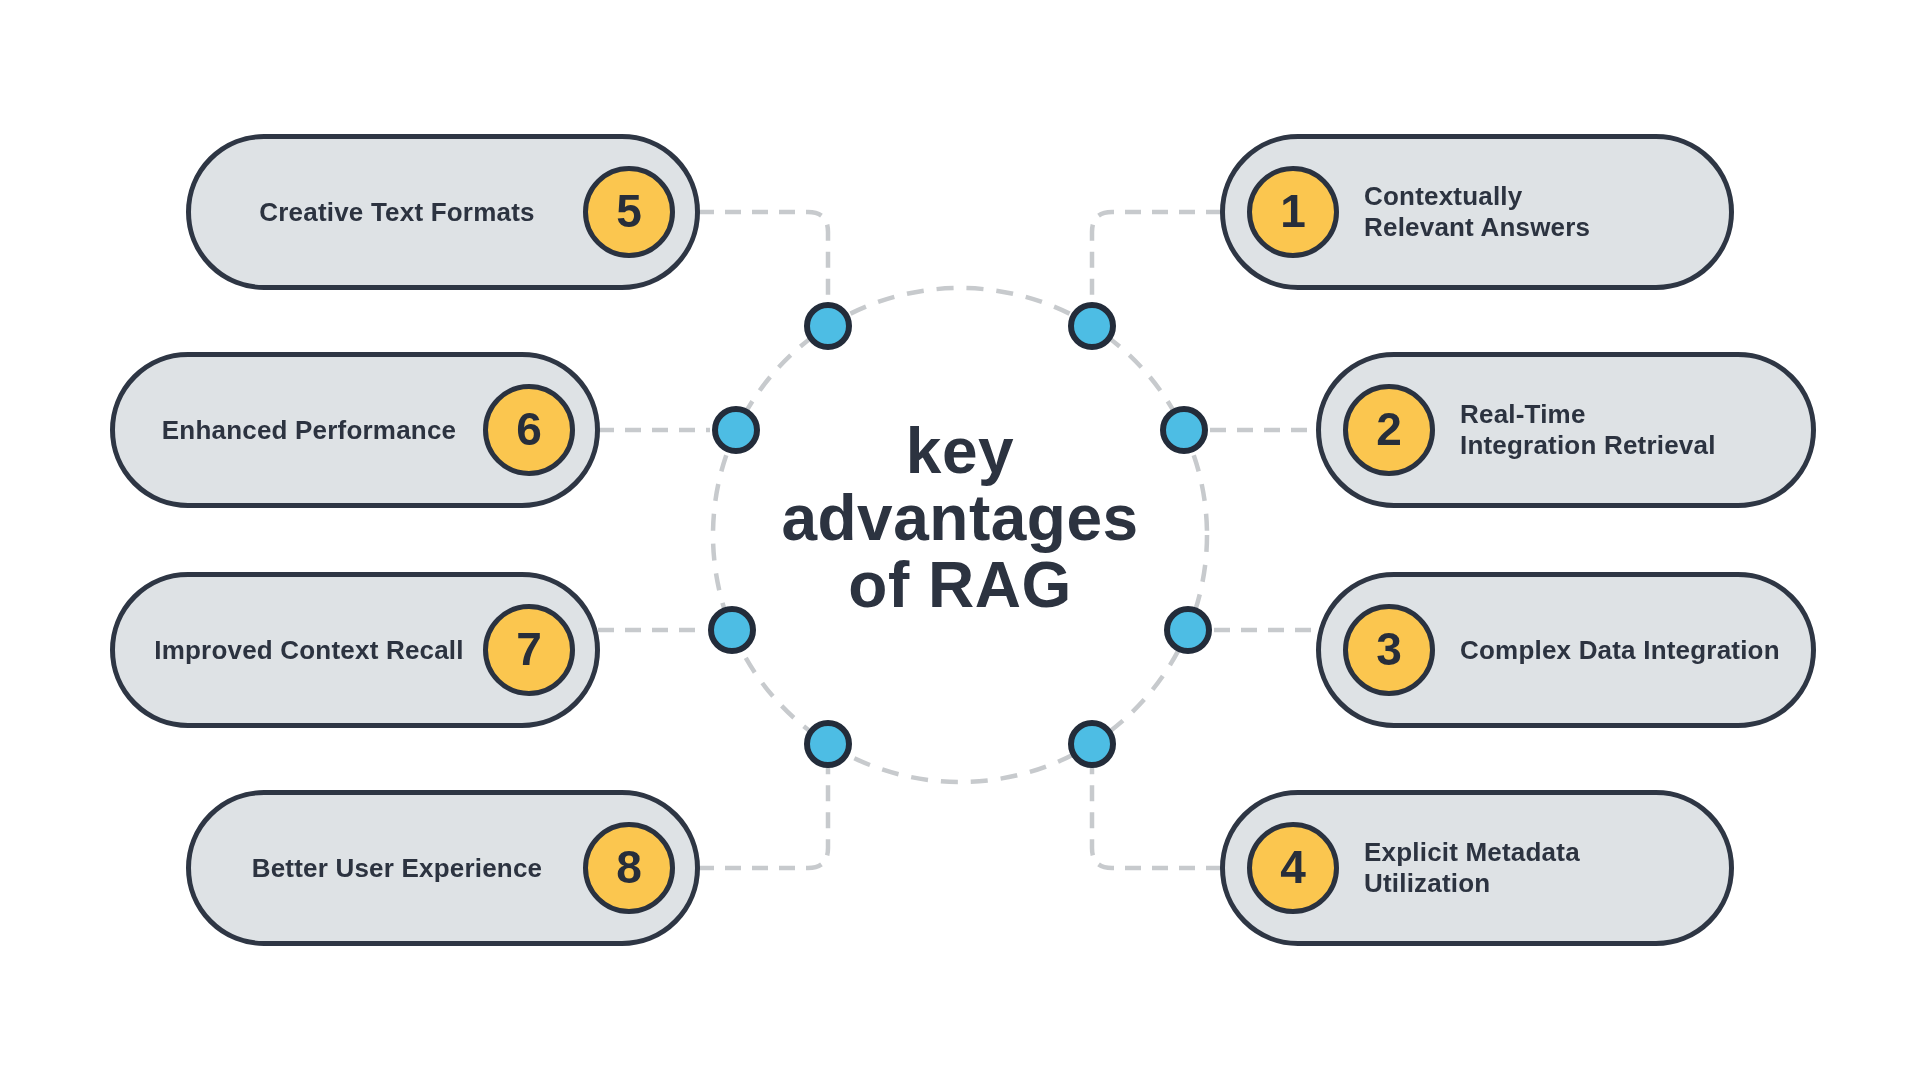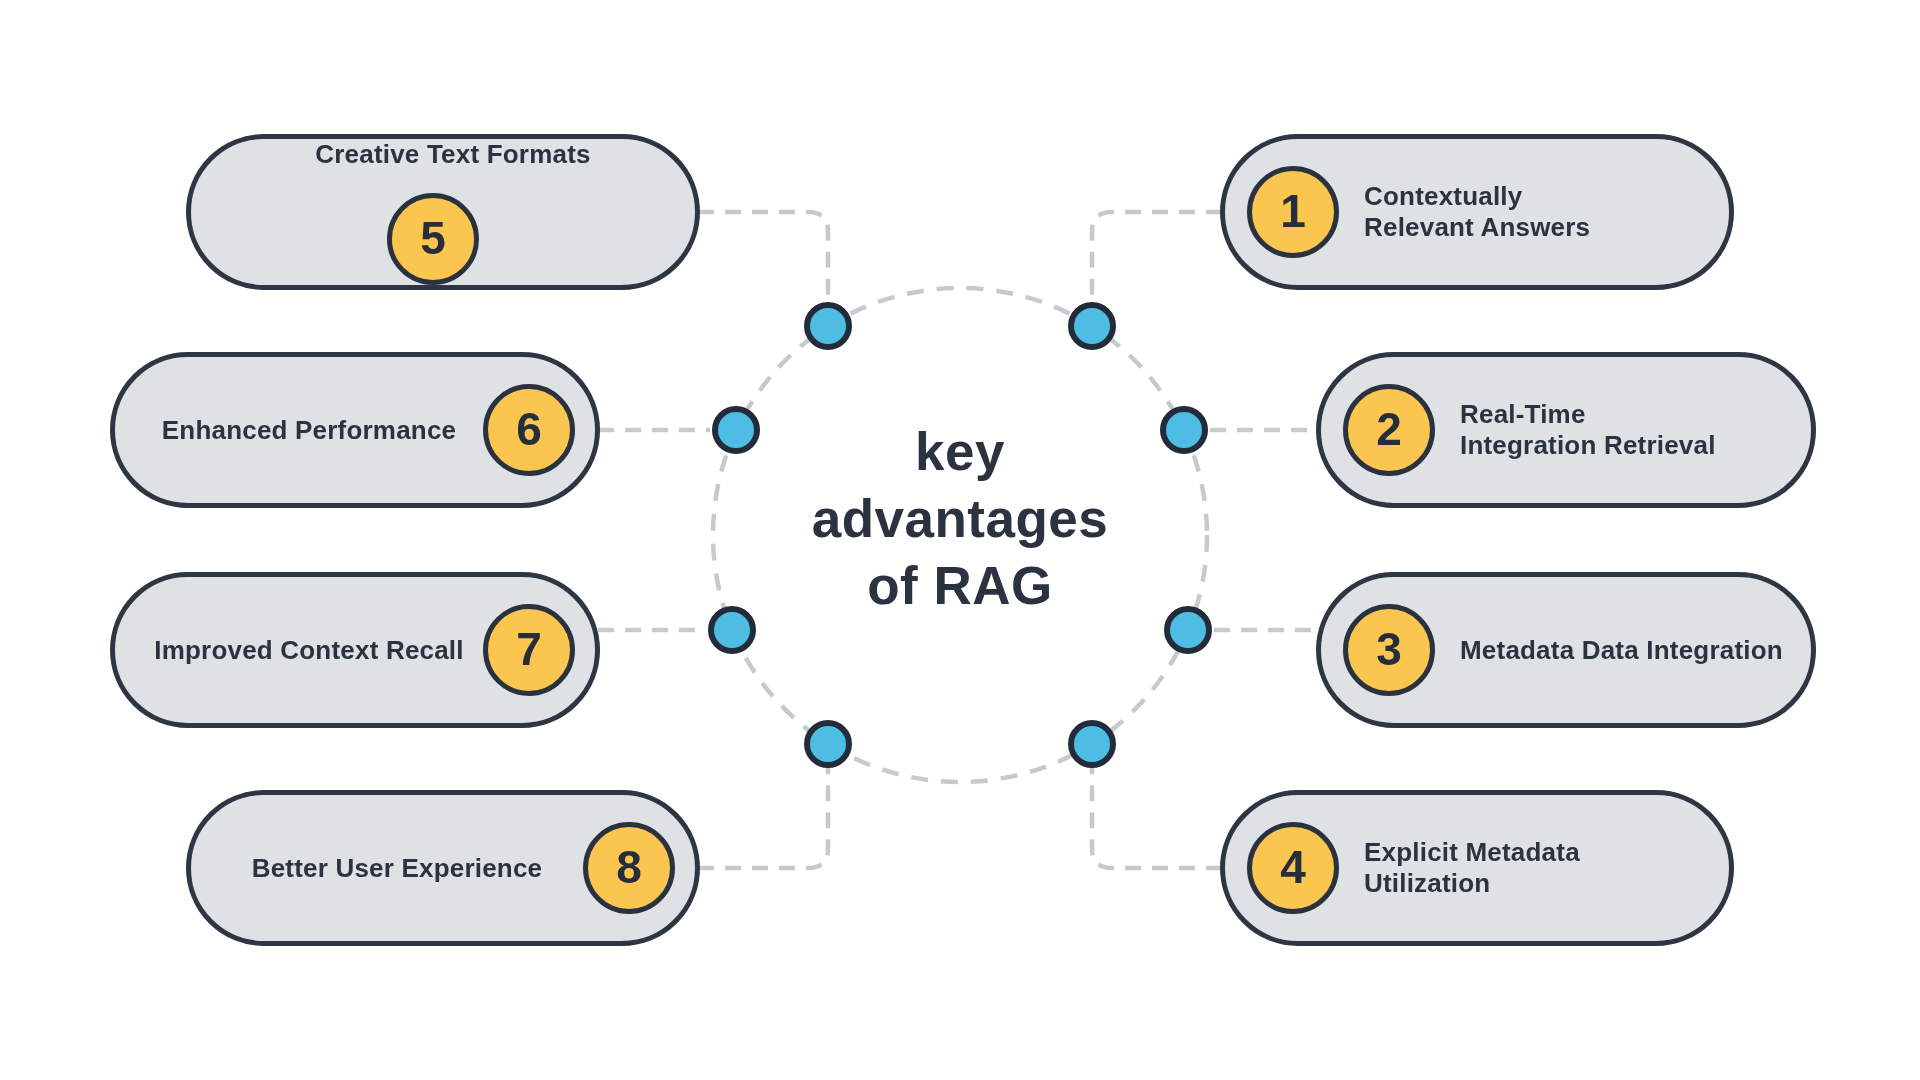--- a/index.html
+++ b/index.html
@@ -45,21 +45,21 @@
     fill: var(--dot-blue);
     stroke: #232c3a;
     stroke-width: 6;
   }
   .diagram-title {
     position: absolute;
     left: 610px;
     top: 418px;
     width: 700px;
     text-align: center;
-    font-size: 53px;
+    font-size: 64px;
     line-height: 67px;
     font-weight: 700;
     letter-spacing: 0.5px;
     color: var(--text-navy);
     white-space: pre-line;
   }
   .pill {
     position: absolute;
     height: 156px;
     background: var(--pill-fill);
@@ -89,21 +89,21 @@
     font-weight: 700;
     letter-spacing: 0.2px;
     color: var(--text-navy);
     white-space: pre-line;
   }
   .pill.side-left .label { flex: 1; text-align: center; padding: 0 6px 0 26px; }
   .pill.side-left .num   { margin-right: 20px; }
   .pill.side-right .num  { margin-left: 22px; }
   .pill.side-right .label{ margin-left: 25px; padding-right: 14px; text-align: left; }
   
-  .pos-5 { left: 186px;  top: 134px; width: 514px; flex-direction: column; }
+  .pos-5 { left: 186px;  top: 134px; width: 514px; }
   .pos-6 { left: 110px;  top: 352px; width: 490px; justify-content: center; }
   .pos-7 { left: 110px;  top: 572px; width: 490px; }
   .pos-8 { left: 186px;  top: 790px; width: 514px; }
   .pos-1 { left: 1220px; top: 134px; width: 514px; }
   .pos-2 { left: 1316px; top: 352px; width: 500px; }
   .pos-3 { left: 1316px; top: 572px; width: 500px; }
   .pos-4 { left: 1220px; top: 790px; width: 514px; }
 </style>
 </head>
 <body>
@@ -143,21 +143,21 @@
   </div>
 
   <div class="pill side-right pos-2">
     <div class="num">2</div>
     <div class="label">Real-Time
 Integration Retrieval</div>
   </div>
 
   <div class="pill side-right pos-3">
     <div class="num">3</div>
-    <div class="label">Metadata Data Integration</div>
+    <div class="label">Complex Data Integration</div>
   </div>
 
   <div class="pill side-right pos-4">
     <div class="num">4</div>
     <div class="label">Explicit Metadata
 Utilization</div>
   </div>
 
   <div class="pill side-left pos-5">
     <div class="label">Creative Text Formats</div>

